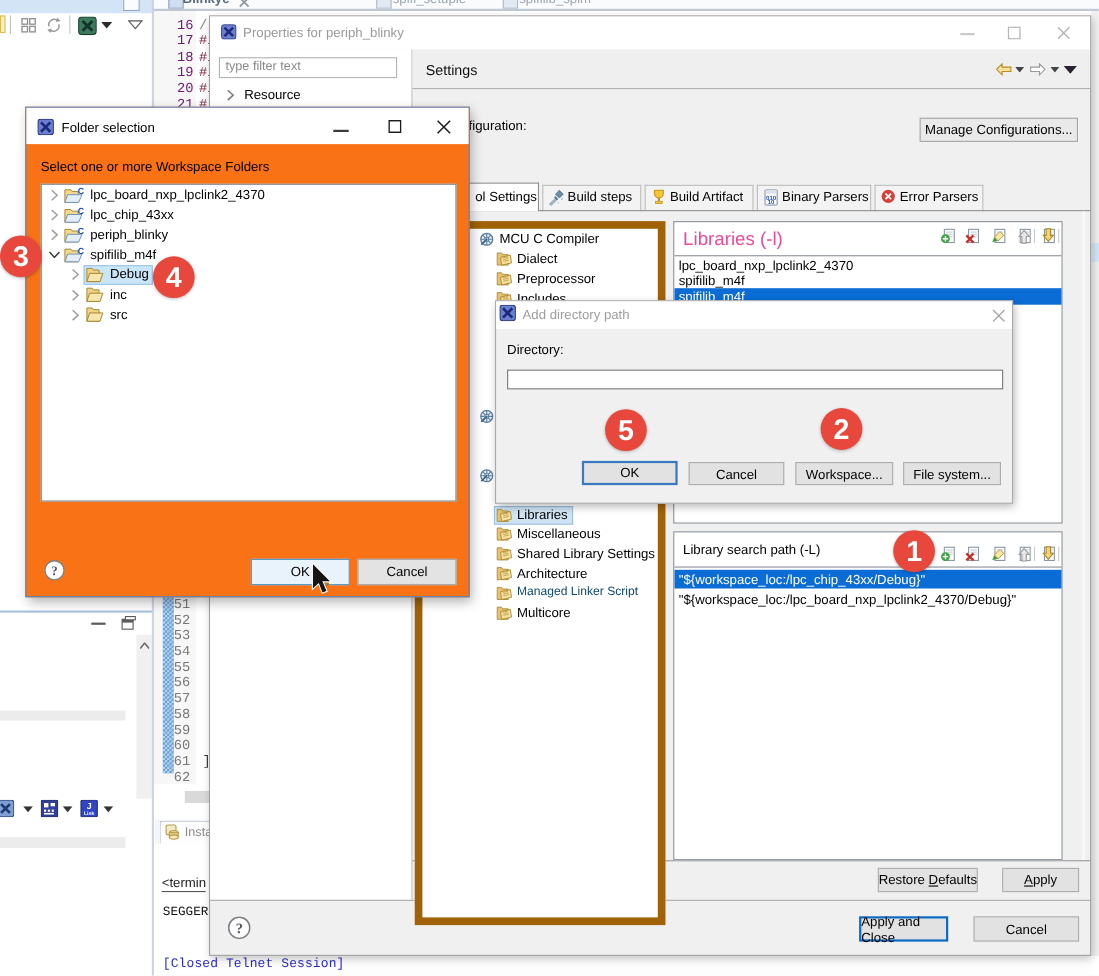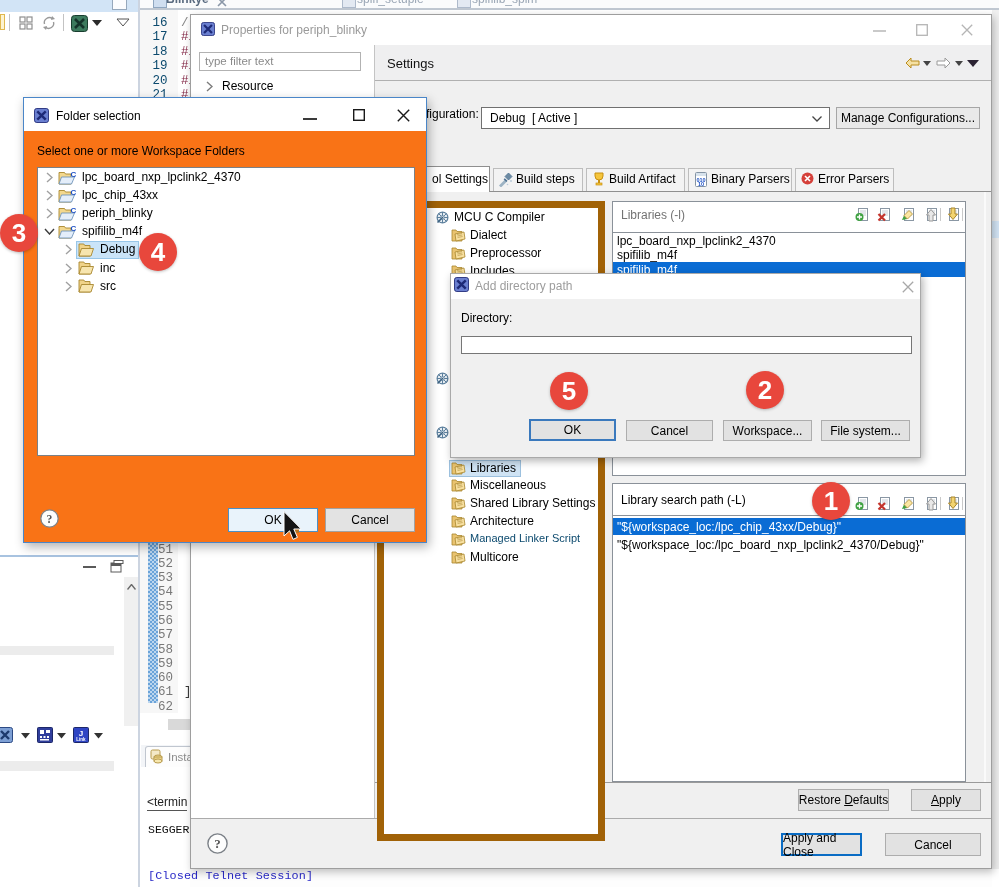--- a/index.html
+++ b/index.html
@@ -100,21 +100,21 @@
    <div class="abs" style="left:202px;top:-6px;width:12px;height:12px;background:#e3e9f2;border:1px solid #aebacb"></div>
    <div class="abs" style="left:217px;top:-8px;font-size:12px;color:#9aa6b5">spifi_setuple</div>
    <div class="abs" style="left:317px;top:-6px;width:12px;height:12px;background:#e3e9f2;border:1px solid #aebacb"></div>
    <div class="abs" style="left:332px;top:-8px;font-size:12px;color:#9aa6b5">spifilib_spim</div>
  </div>
  <div class="abs" style="left:140px;top:8px;width:859px;height:1.5px;background:#c0c8d2"></div>
 
  <div class="abs" style="left:140px;top:10px;width:50px;height:735px;background:#ffffff"></div>
  <div class="abs" style="left:140px;top:10px;width:38px;height:703px;background:#f7f7f7"></div>
 
- <div class="abs mono" style="left:144px;top:15.5px;width:32px;text-align:center;font-size:12.5px;color:#0c4a6e;line-height:14.55px">16<br>17<br>18<br>19<br>20<br>21</div>
+ <div class="abs mono" style="left:144px;top:15.5px;width:32px;text-align:right;font-size:12.5px;color:#701a75;line-height:14.55px">16<br>17<br>18<br>19<br>20<br>21</div>
  <div class="abs mono" style="left:181px;top:15.5px;font-size:12.5px;color:#868686;line-height:14.55px">/<br><span style="color:#7f1f3f">#i</span><br><span style="color:#7f1f3f">#i</span><br><span style="color:#7f1f3f">#i</span><br><span style="color:#7f1f3f">#i</span><br><span style="color:#7f1f3f">#</span></div>
 
  <div class="abs" style="left:148px;top:543px;width:10px;height:160px;background:#6aa3d9;background-image:linear-gradient(45deg,rgba(255,255,255,.55) 25%,transparent 25%,transparent 75%,rgba(255,255,255,.55) 75%),linear-gradient(45deg,rgba(255,255,255,.55) 25%,transparent 25%,transparent 75%,rgba(255,255,255,.55) 75%);background-size:4px 4px;background-position:0 0,2px 2px"></div>
  <div class="abs mono" style="left:140px;top:542.5px;width:33px;text-align:right;font-size:12.5px;color:#787878;line-height:14.3px">51<br>52<br>53<br>54<br>55<br>56<br>57<br>58<br>59<br>60<br>61<br>62</div>
  <div class="abs mono" style="left:184px;top:685px;font-size:12.5px;color:#3a3a3a">]</div>
  <div class="abs" style="left:168px;top:719px;width:22px;height:11px;background:#d9d9d9"></div>
 
  <div class="abs" style="left:141px;top:745px;width:58px;height:142px;background:#f3f5f8"></div>
  <div class="abs" style="left:145px;top:746px;width:45px;height:20px;background:#fdfdfd;border:1px solid #c0c6cf;border-bottom:none;border-radius:3px 0 0 0"></div>
  <svg class="abs" style="left:150px;top:749px" width="15" height="15" viewBox="0 0 15 15">
@@ -173,26 +173,20 @@
     </svg>
  <svg class="abs" style="left:764px;top:46px" width="8" height="5" viewBox="0 0 8 5">
       <path d="M0 0h8l-4 5z" fill="#444"></path>
     </svg>
  <svg class="abs" style="left:776px;top:45px" width="12" height="7" viewBox="0 0 12 7">
       <path d="M0 0h12l-6 7z" fill="#2b2333"></path>
     </svg>
  <div class="abs" style="left:184px;top:65px;width:616px;height:1px;background:#b0b0b0"></div>
 
  <div class="abs" style="left:213px;top:92px;font-size:12px;color:#000">Configuration:</div>
- <div class="abs" style="left:290px;top:92px;width:349px;height:22px;background:#fff;border:1px solid #707070;box-sizing:border-box">
-   <div class="abs" style="left:8px;top:3px;font-size:12px;color:#000">Debug&nbsp; [ Active ]</div>
-   <svg class="abs" style="left:330px;top:8px" width="10" height="6" viewBox="0 0 10 6">
-        <path d="M0.5 0.5 L5 5 L9.5 0.5" fill="none" stroke="#444" stroke-width="1.3"></path>
-      </svg>
- </div>
  <div class="btn" style="left:645px;top:92px;width:144px;height:22px;background:#e9e9e9;border-color:#a6a6a6">Manage Configurations...</div>
 
  <div class="abs" style="left:210px;top:151px;width:89px;height:26px;background:#fff;border:1px solid #8f8f8f;border-bottom:none;box-sizing:border-box;z-index:2"></div>
  <div class="abs" style="left:241px;top:157px;font-size:12px;color:#000;z-index:3">ol Settings</div>
  <div class="abs" style="left:302px;top:153px;width:90px;height:24px;background:#f3f3f3;border:1px solid #bdbdbd;border-bottom:none;box-sizing:border-box"></div>
  <svg class="abs" style="left:307px;top:157px;z-index:3" width="15" height="15" viewBox="0 0 15 15">
       <path d="M1 13.5 L7.5 7 L9.5 9 L3 15.5Z" fill="#9db3c4"></path>
       <path d="M7 4.5 L10.5 1 L14 4.5 L10.5 8Z" fill="#6d8ba3" stroke="#4f7292" stroke-width=".8"></path>
       <path d="M6.2 6.8 L8.8 9.4" stroke="#4f7292" stroke-width="1.6"></path>
       <circle cx="13" cy="9" r="1" fill="#b9cad8"></circle>
@@ -359,21 +353,21 @@
   <div class="abs" style="left:86px;top:324.0px;font-size:11px;color:#0c4a6e;white-space:nowrap">Managed Linker Script</div>
   <svg class="abs" style="left:67px;top:342.9px" width="15" height="13" viewBox="0 0 15 13">
         <path d="M1 3 L1 12 L11 12 L11 2.5 L6 2.5 L5 1 L1 1 Z" fill="#e9c370" stroke="#a8872e" stroke-width=".8"></path>
         <path d="M4 5 L13 3 L14 10 L5 12 Z" fill="#f8e0a0" stroke="#a8872e" stroke-width=".8"></path>
         <path d="M6 5.5 L11 4.5 M6.3 7 L11.3 6 M6.6 8.5 L11.6 7.5" stroke="#b99a4a" stroke-width=".7"></path>
       </svg>
   <div class="abs" style="left:86px;top:341.9px;font-size:12px;color:#000;white-space:nowrap">Multicore</div>
  </div>
 
  <div class="abs" style="left:421px;top:186px;width:354px;height:275px;background:#fff;border:1px solid #8a9199;box-sizing:border-box;z-index:1;overflow:hidden" id="libgroup">
-  <div class="abs" style="left:8px;top:6px;font-size:12px;color:#737373">Libraries (-l)</div>
+  <div class="abs" style="left:8px;top:6px;font-size:17px;color:#ec4899">Libraries (-l)</div>
   <svg class="abs" style="left:242px;top:5px" width="15" height="15" viewBox="0 0 15 15">
         <rect x="3.5" y="1.5" width="9" height="12" fill="#fff" stroke="#8a97a4" stroke-width="1"></rect>
         <path d="M5 4h6M5 6h6M5 8h6" stroke="#b8c2cc" stroke-width=".8"></path>
         <circle cx="4.5" cy="10" r="4" fill="#3fa142"></circle>
         <path d="M4.5 7.5v5M2 10h5" stroke="#fff" stroke-width="1.3"></path>
       </svg>
   <svg class="abs" style="left:264px;top:5px" width="15" height="15" viewBox="0 0 15 15">
         <rect x="3.5" y="1.5" width="9" height="12" fill="#fff" stroke="#8a97a4" stroke-width="1"></rect>
         <path d="M5 4h6M5 6h6M5 8h6" stroke="#b8c2cc" stroke-width=".8"></path>
         <path d="M1.5 7 L8 13.5 M8 7 L1.5 13.5" stroke="#c4342c" stroke-width="2.2"></path>

